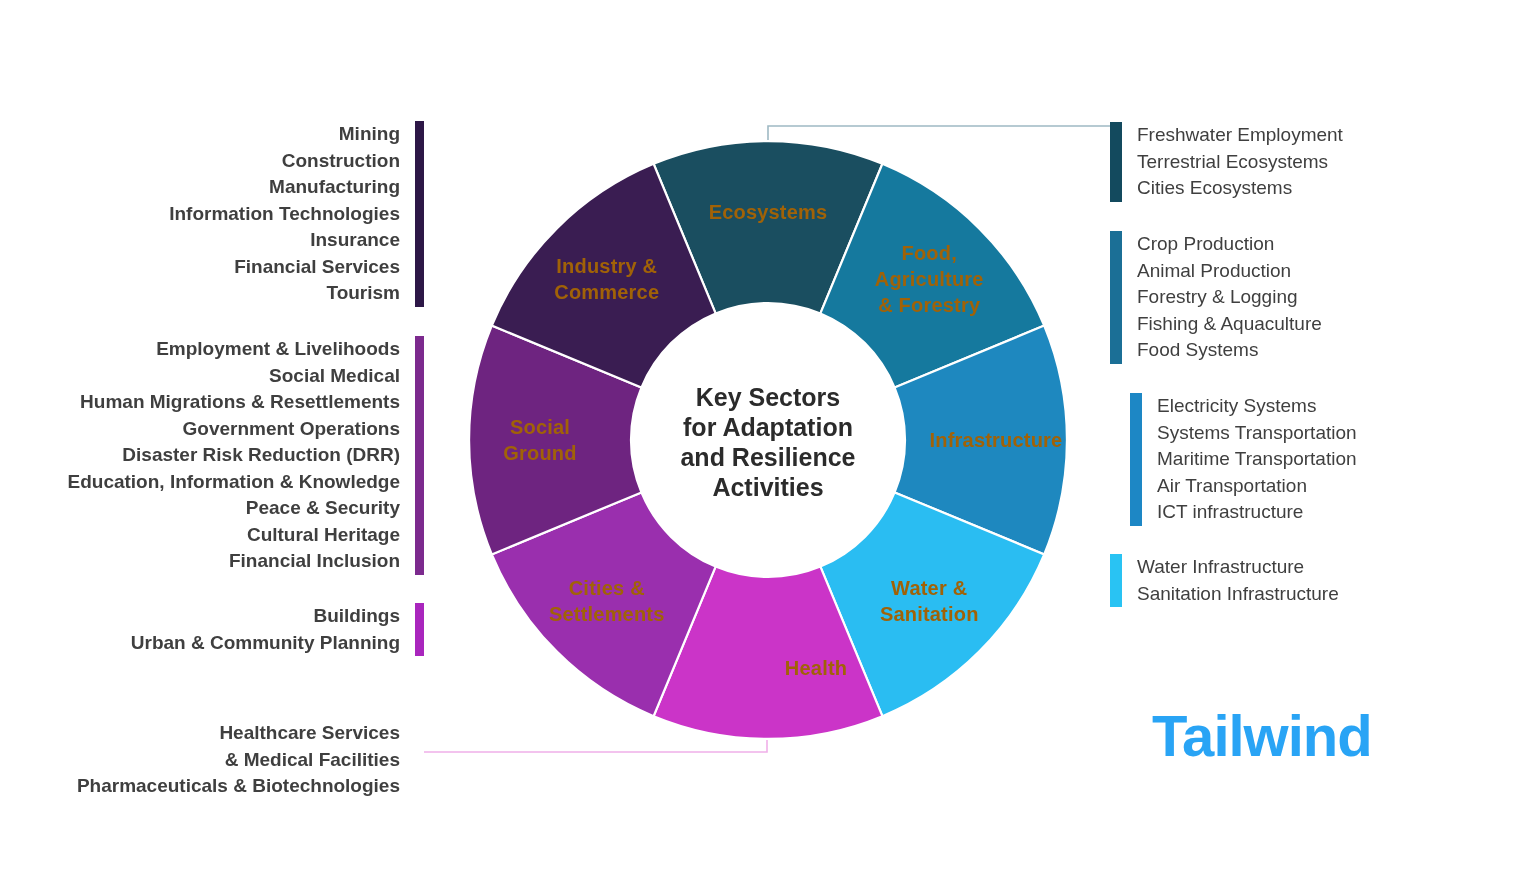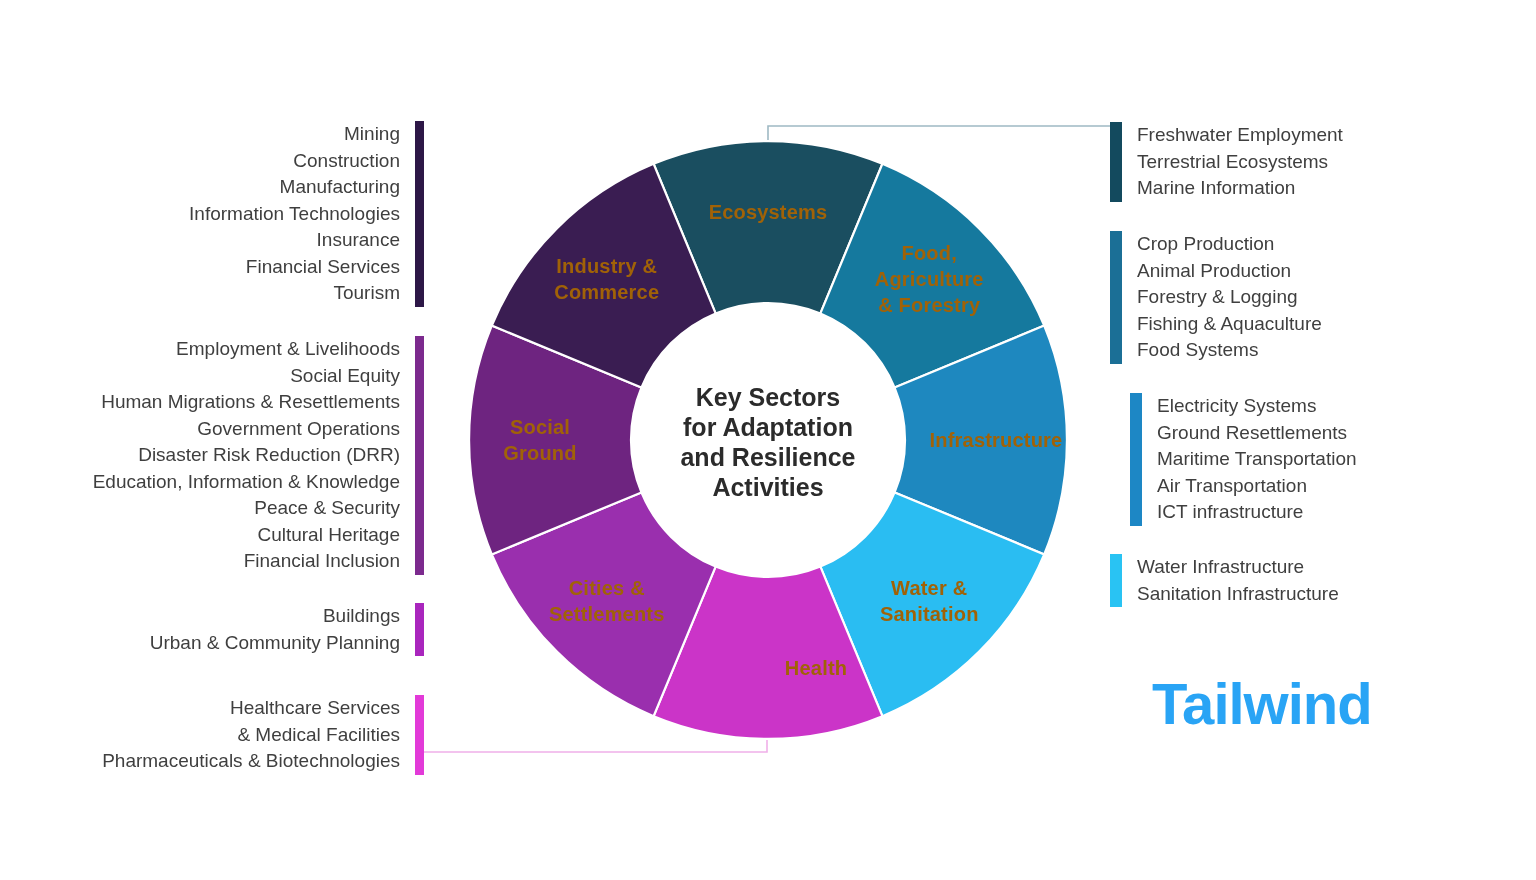--- a/index.html
+++ b/index.html
@@ -41,37 +41,37 @@
     gap:15px;
   }
   .legend-group.left{right:1112px;flex-direction:row;}
   .legend-group.right{left:1110px;flex-direction:row;}
   .legend-items{
     display:flex;flex-direction:column;
     color:#3f3f3f;
     font-size:19px;
     line-height:26.5px;
   }
-  .legend-group.left .legend-items{text-align:right;}
+  .legend-group.left .legend-items{text-align:right;font-weight:bold;}
   .legend-group.right .legend-items{text-align:left;}
   .legend-item{white-space:pre-line;}
   .legend-bar{width:9px;flex:0 0 auto;}
   .legend-group.right .legend-bar{width:12px;}
   
   .g-industry-commerce{top:121px;}
   .g-social-systems{top:336px;}
   .g-cities-settlements{top:603px;}
-  .g-health{top:695px;}
+  .g-health{top:720px;align-items:center;}
   .g-ecosystems{top:122px;}
   .g-food-agriculture-forestry{top:231px;}
   .g-infrastructure{top:393px;margin-left:20px;}
   .g-water-sanitation{top:554px;}
   .brand-logo{
     position:absolute;
-    left:1152px;top:674px;
+    left:1152px;top:706px;
     font-size:58px;
     font-weight:bold;
     letter-spacing:-1px;
     line-height:60px;
   }
 </style>
 </head>
 <body>
 
 <div class="canvas">
@@ -120,21 +120,21 @@
           <div class="legend-item">Information Technologies</div>
           <div class="legend-item">Insurance</div>
           <div class="legend-item">Financial Services</div>
           <div class="legend-item">Tourism</div>
         </div>
         <div class="legend-bar" style="background: rgb(45, 23, 71);"></div>
       </div>
       <div class="legend-group left g-social-systems">
         <div class="legend-items">
           <div class="legend-item">Employment &amp; Livelihoods</div>
-          <div class="legend-item">Social Equity</div>
+          <div class="legend-item">Social Medical</div>
           <div class="legend-item">Human Migrations &amp; Resettlements</div>
           <div class="legend-item">Government Operations</div>
           <div class="legend-item">Disaster Risk Reduction (DRR)</div>
           <div class="legend-item">Education, Information &amp; Knowledge</div>
           <div class="legend-item">Peace &amp; Security</div>
           <div class="legend-item">Cultural Heritage</div>
           <div class="legend-item">Financial Inclusion</div>
         </div>
         <div class="legend-bar" style="background: rgb(124, 42, 142);"></div>
       </div>
@@ -151,38 +151,38 @@
 &amp; Medical Facilities</div>
           <div class="legend-item">Pharmaceuticals &amp; Biotechnologies</div>
         </div>
         <div class="legend-bar" style="background: rgb(226, 58, 216);"></div>
       </div>
       <div class="legend-group right g-ecosystems">
         <div class="legend-bar" style="background: rgb(19, 74, 94);"></div>
         <div class="legend-items">
           <div class="legend-item">Freshwater Employment</div>
           <div class="legend-item">Terrestrial Ecosystems</div>
-          <div class="legend-item">Marine Information</div>
+          <div class="legend-item">Cities Ecosystems</div>
         </div>
       </div>
       <div class="legend-group right g-food-agriculture-forestry">
         <div class="legend-bar" style="background: rgb(27, 111, 150);"></div>
         <div class="legend-items">
           <div class="legend-item">Crop Production</div>
           <div class="legend-item">Animal Production</div>
           <div class="legend-item">Forestry &amp; Logging</div>
           <div class="legend-item">Fishing &amp; Aquaculture</div>
           <div class="legend-item">Food Systems</div>
         </div>
       </div>
       <div class="legend-group right g-infrastructure">
         <div class="legend-bar" style="background: rgb(29, 135, 197);"></div>
         <div class="legend-items">
           <div class="legend-item">Electricity Systems</div>
-          <div class="legend-item">Ground Resettlements</div>
+          <div class="legend-item">Systems Transportation</div>
           <div class="legend-item">Maritime Transportation</div>
           <div class="legend-item">Air Transportation</div>
           <div class="legend-item">ICT infrastructure</div>
         </div>
       </div>
       <div class="legend-group right g-water-sanitation">
         <div class="legend-bar" style="background: rgb(41, 195, 243);"></div>
         <div class="legend-items">
           <div class="legend-item">Water Infrastructure</div>
           <div class="legend-item">Sanitation Infrastructure</div>

